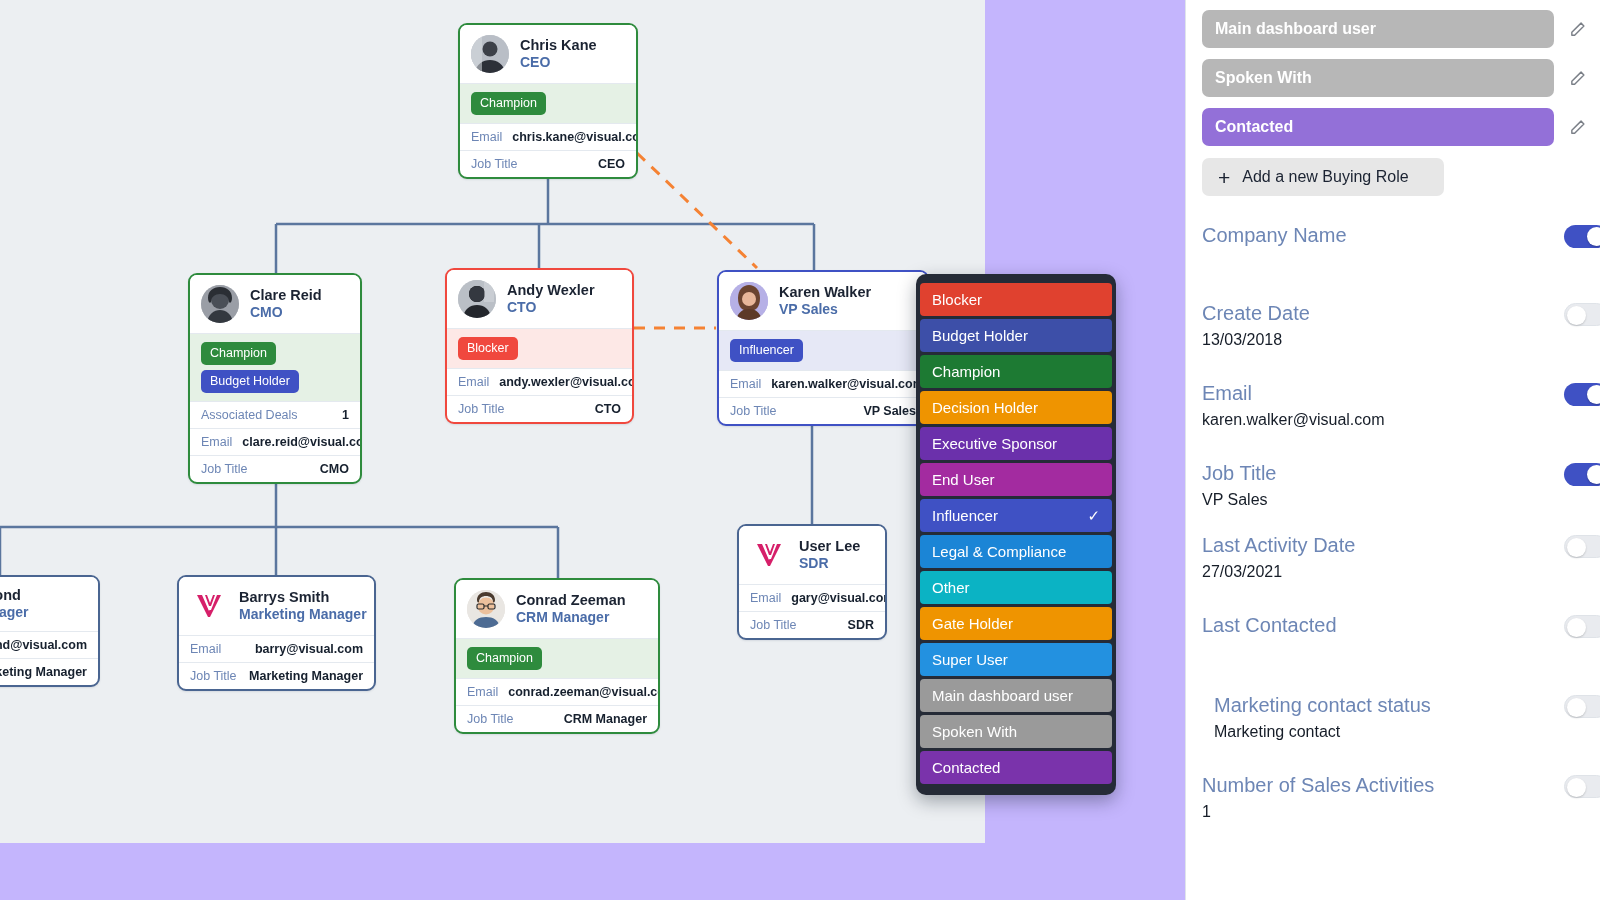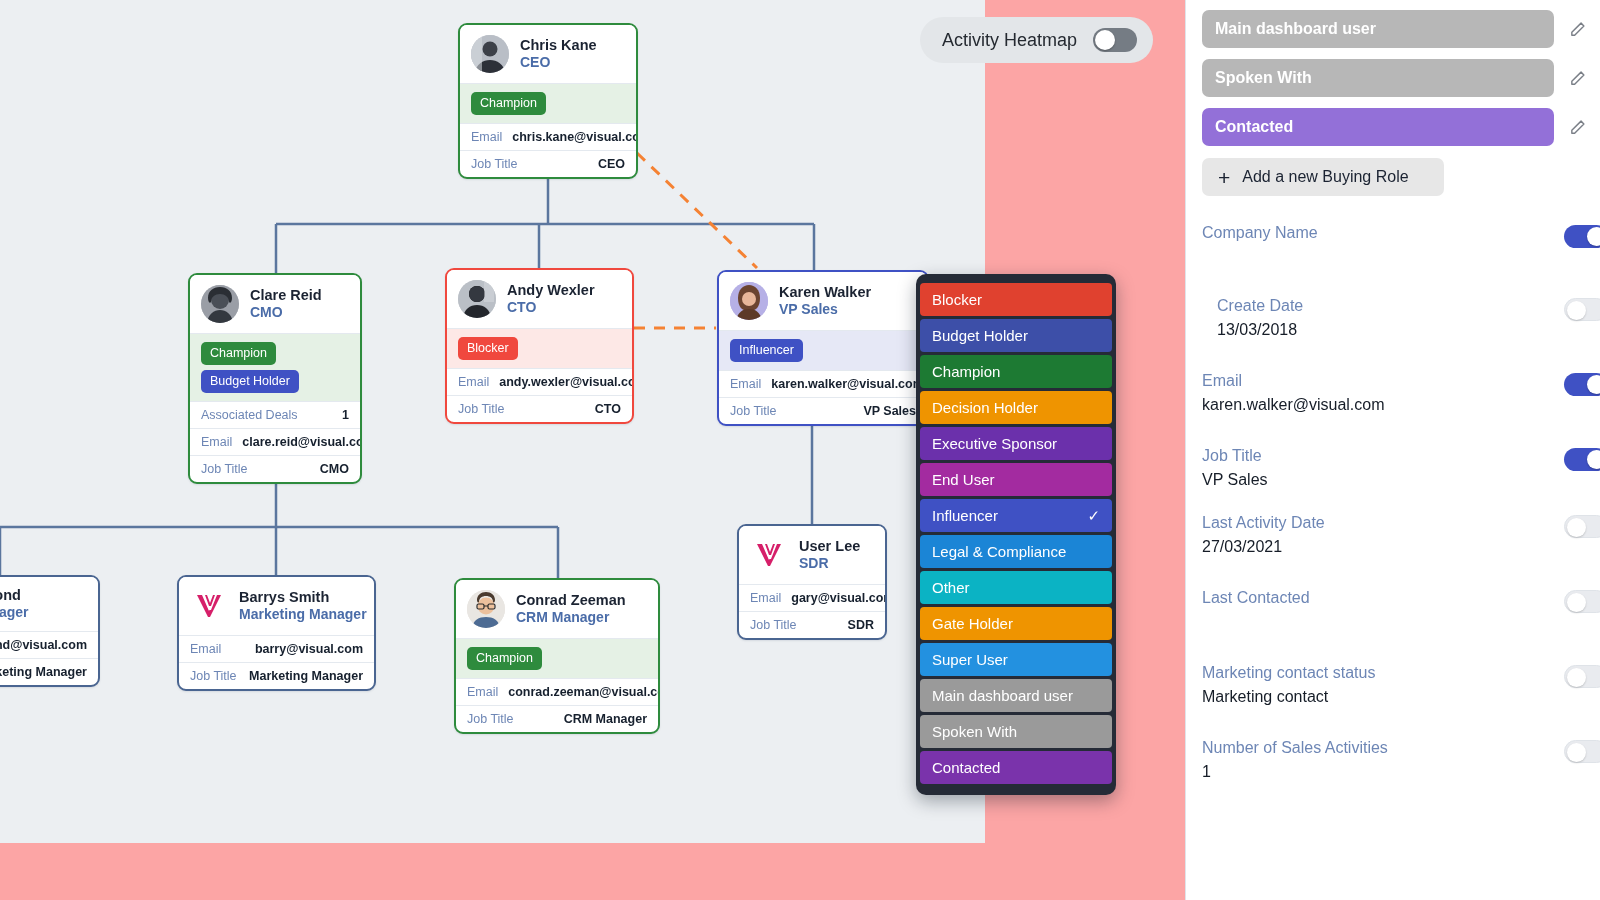--- a/index.html
+++ b/index.html
@@ -5,21 +5,21 @@
   * { box-sizing: border-box; margin:0; padding:0; }
   html,body { width:1600px; height:900px; overflow:hidden; }
   body {
     font-family: "Liberation Sans", sans-serif;
     background:#edf1f5;
     position:relative;
   }
   
   #canvas {
     position:absolute; left:0; top:0; width:1185px; height:900px;
-    background:#fca5a5; overflow:hidden;
+    background:#c4b5fd; overflow:hidden;
   }
   #canvas-tint {
     position:absolute; left:0; top:0; width:985px; height:843px;
     background:#eceff2;
   }
   svg.lines { position:absolute; left:0; top:0; width:1185px; height:900px; pointer-events:none; }
 
   
   .card {
     position:absolute;
@@ -114,21 +114,21 @@
     margin:12px 0 0 16px; height:38px; width:242px;
     background:#e7e7e7; border:none; border-radius:7px;
     display:flex; align-items:center; gap:12px; padding:0 16px;
     font-family:inherit; font-size:16px; color:#1b2332; cursor:pointer;
   }
   #add-role-btn .plus { font-size:21px; line-height:1; }
 
   .prop {
     position:relative; padding:0 0 0 16px; margin-top:22px;
   }
-  .prop .pk { font-size:16px; color:#6d86b5; }
+  .prop .pk { font-size:20px; color:#6d86b5; }
   .prop .pv { font-size:16px; color:#161d28; margin-top:6px; min-height:19px; }
   .prop .sw2 {
     position:absolute; right:-8px; top:1px;
     width:44px; height:23px; border-radius:12px;
   }
   .prop .sw2 .k2 { position:absolute; top:2px; width:19px; height:19px; border-radius:50%; background:#fff; }
   .prop .sw2.on  { background:#3f51c4; }
   .prop .sw2.on .k2 { right:2px; box-shadow:0 1px 2px rgba(0,0,0,.25); }
   .prop .sw2.off { background:#e9ebef; border:1px solid #dfe3e8; }
   .prop .sw2.off .k2 { left:2px; box-shadow:0 1px 2px rgba(0,0,0,.18); }
@@ -367,26 +367,20 @@
     <div class="frow">
       <span class="k">Email</span>
       <span class="v">conrad.zeeman@visual.com</span>
     </div>
     <div class="frow">
       <span class="k">Job Title</span>
       <span class="v">CRM Manager</span>
     </div>
   </div>
 
-  <div id="heatmap-pill">
-    <span class="lbl">Activity Heatmap</span>
-    <span class="sw off">
-        <span class="knob"></span>
-      </span>
-  </div>
 
   <div id="role-menu">
     <div class="role-opt" style="background:#e0412f">
       <span>Blocker</span>
       </div>
     <div class="role-opt" style="background:#3d4fa8">
       <span>Budget Holder</span>
       </div>
     <div class="role-opt" style="background:#1d7a33">
       <span>Champion</span>
@@ -469,21 +463,21 @@
   </button>
 
   <div class="prop" style="margin-top:28px;">
     <div class="pk">Company Name</div>
     <div class="pv"></div>
     <span class="sw2 on">
         <span class="k2"></span>
       </span>
   </div>
 
-  <div class="prop" style="margin-top:30px;margin-left:15px;">
+  <div class="prop" style="margin-top:30px;">
     <div class="pk">Create Date</div>
     <div class="pv">13/03/2018</div>
     <span class="sw2 off">
         <span class="k2"></span>
       </span>
   </div>
 
   <div class="prop" style="margin-top:32px;">
     <div class="pk">Email</div>
     <div class="pv">karen.walker@visual.com</div>
@@ -509,21 +503,21 @@
   </div>
 
   <div class="prop" style="margin-top:32px;">
     <div class="pk">Last Contacted</div>
     <div class="pv"></div>
     <span class="sw2 off">
         <span class="k2"></span>
       </span>
   </div>
 
-  <div class="prop" style="margin-top:32px;">
+  <div class="prop" style="margin-top:32px;margin-left:12px;">
     <div class="pk">Marketing contact status</div>
     <div class="pv">Marketing contact</div>
     <span class="sw2 off">
         <span class="k2"></span>
       </span>
   </div>
 
   <div class="prop" style="margin-top:32px;">
     <div class="pk">Number of Sales Activities</div>
     <div class="pv">1</div>

